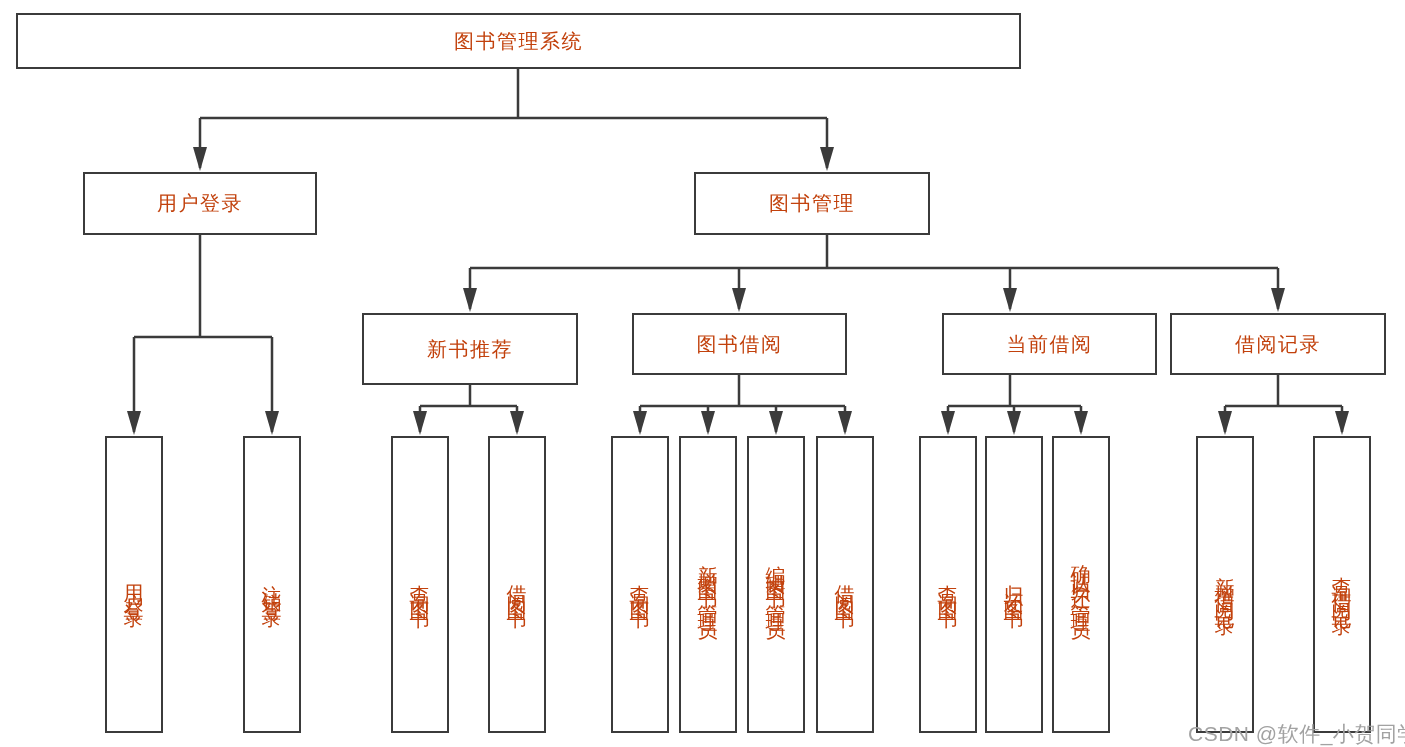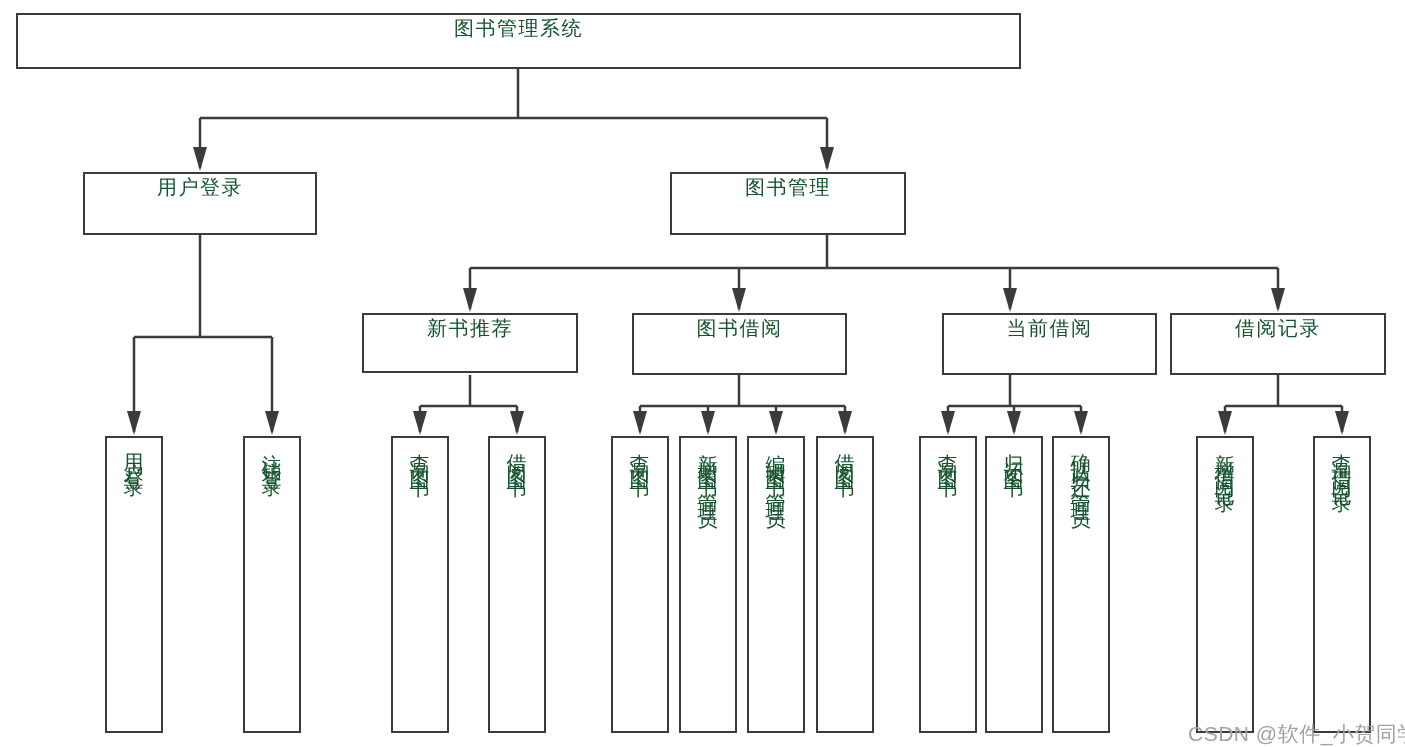--- a/index.html
+++ b/index.html
@@ -11,22 +11,23 @@
     font-family: "Liberation Sans", "DejaVu Sans", sans-serif;
     overflow: hidden;
   }
   #connector-layer { position: absolute; left: 0; top: 0; }
   .node {
     position: absolute;
     box-sizing: border-box;
     background: #ffffff;
     border: 2.5px solid #3b3b3b;
     display: flex;
+    align-items: center;
     justify-content: center;
-    color: #14532d;
+    color: #c2410c;
   }
   .h-label {
     font-size: 20px;
     letter-spacing: 1.5px;
     white-space: nowrap;
   }
   .v-label {
     writing-mode: vertical-rl;
     text-orientation: mixed;
     font-size: 20px;
@@ -89,25 +90,25 @@
     </g>
   </svg>
 
   <div class="node" style="left:16px; top:13px; width:1005px; height:56px;">
     <span class="h-label">图书管理系统</span>
   </div>
 
   <div class="node" style="left:83px; top:172px; width:234px; height:63px;">
     <span class="h-label">用户登录</span>
   </div>
-  <div class="node" style="left:670px; top:172px; width:236px; height:63px;">
+  <div class="node" style="left:694px; top:172px; width:236px; height:63px;">
     <span class="h-label">图书管理</span>
   </div>
 
-  <div class="node" style="left:362px; top:313px; width:216px; height:60px;">
+  <div class="node" style="left:362px; top:313px; width:216px; height:72px;">
     <span class="h-label">新书推荐</span>
   </div>
   <div class="node" style="left:632px; top:313px; width:215px; height:62px;">
     <span class="h-label">图书借阅</span>
   </div>
   <div class="node" style="left:902px; top:313px; width:215px; height:62px;margin-left:40px;">
     <span class="h-label">当前借阅</span>
   </div>
   <div class="node" style="left:1170px; top:313px; width:216px; height:62px;">
     <span class="h-label">借阅记录</span>

